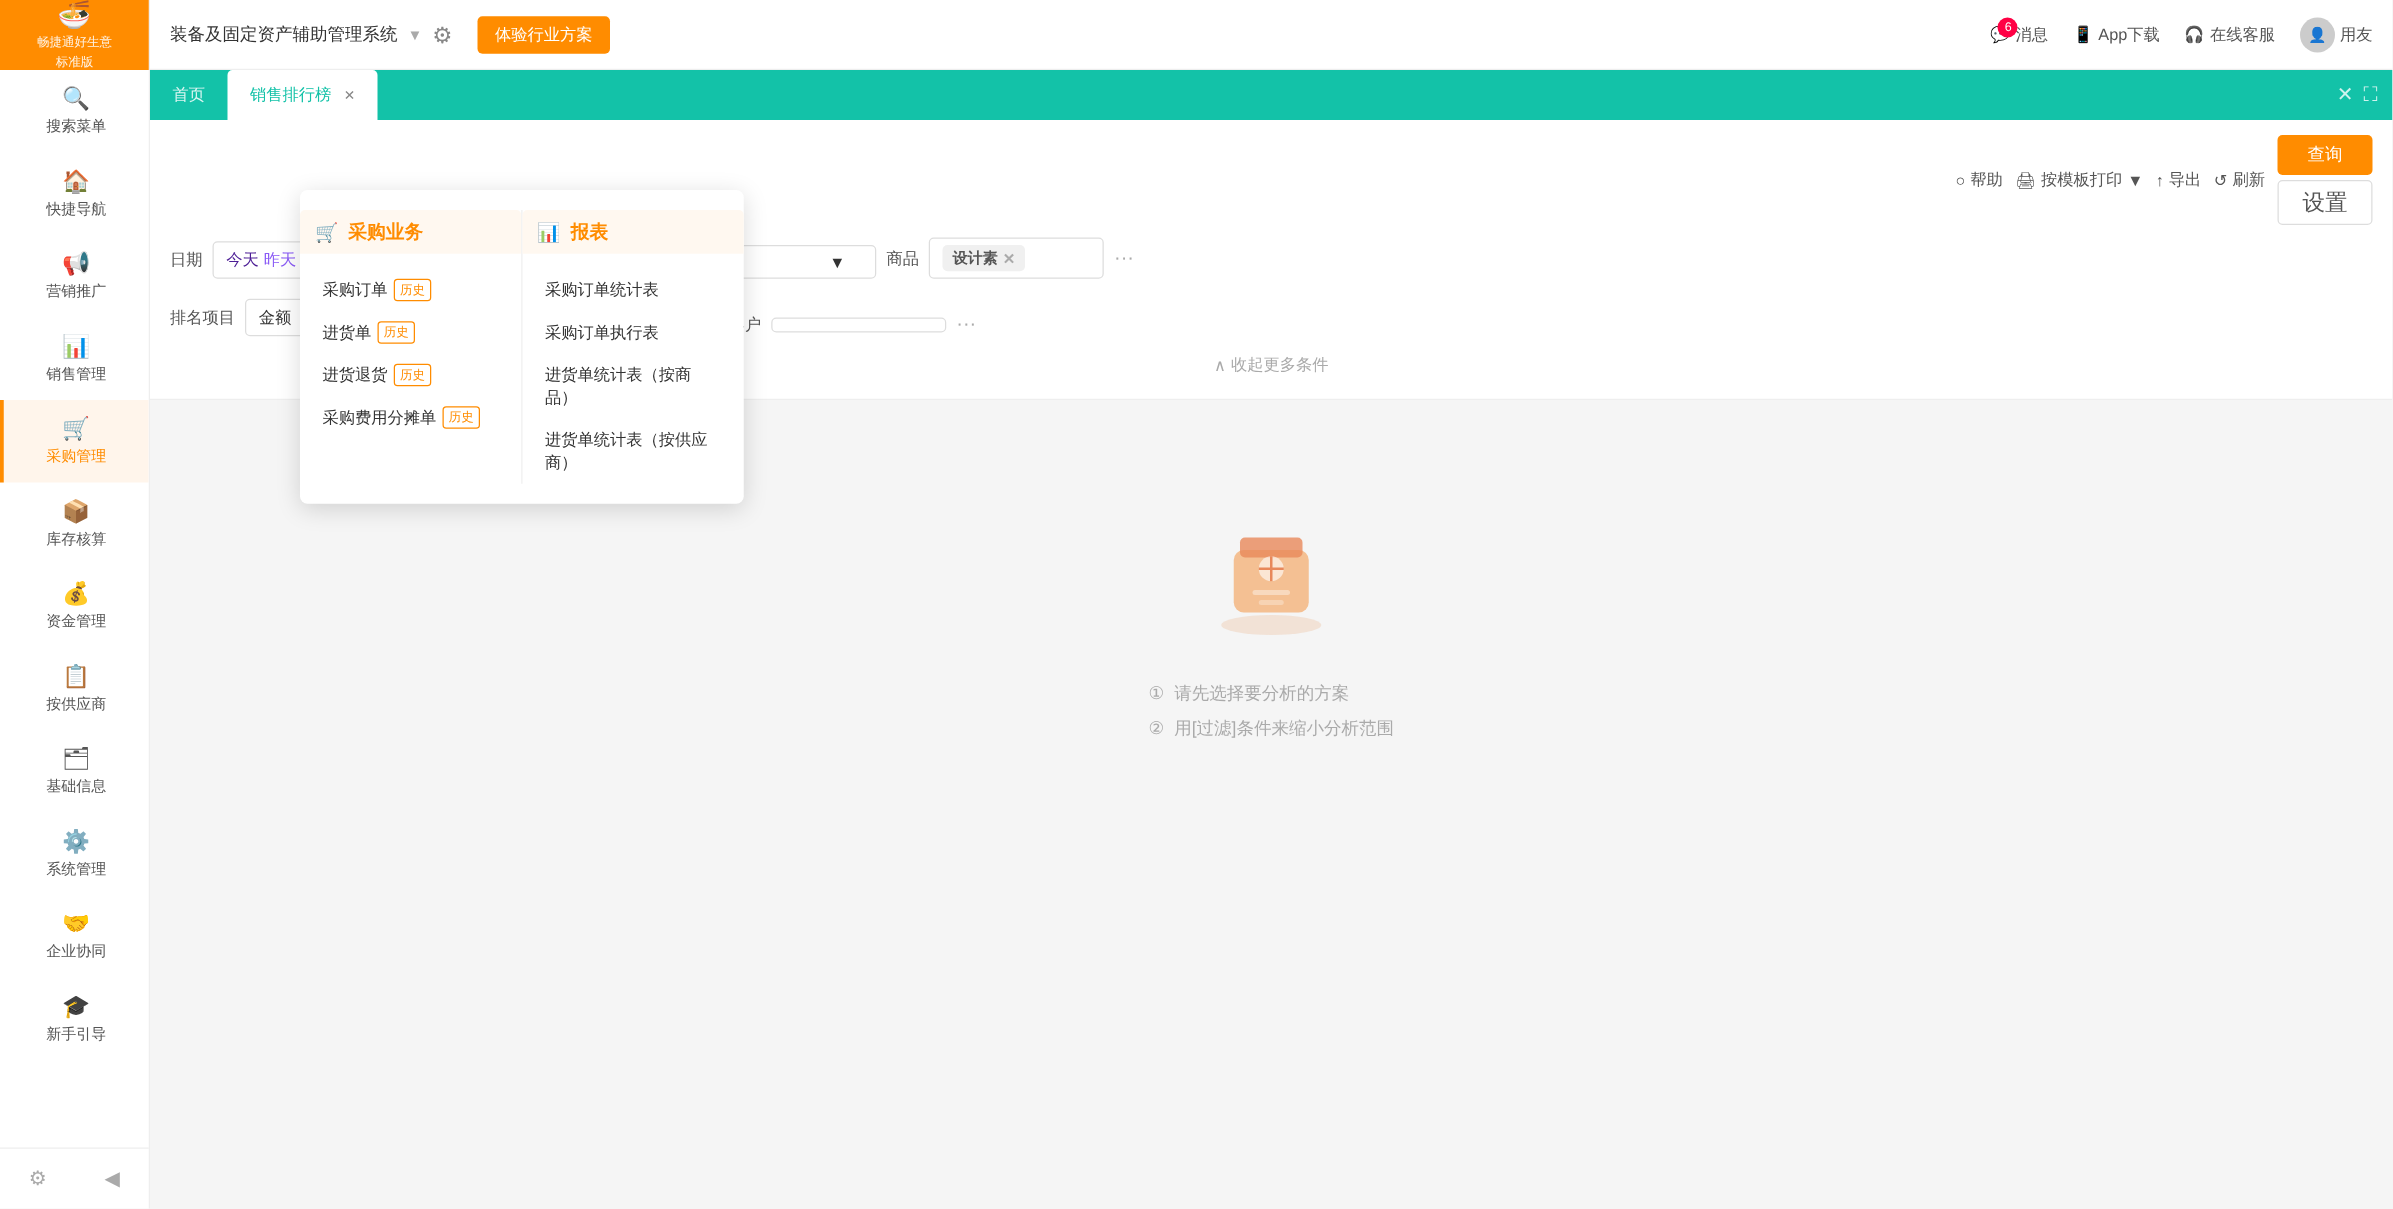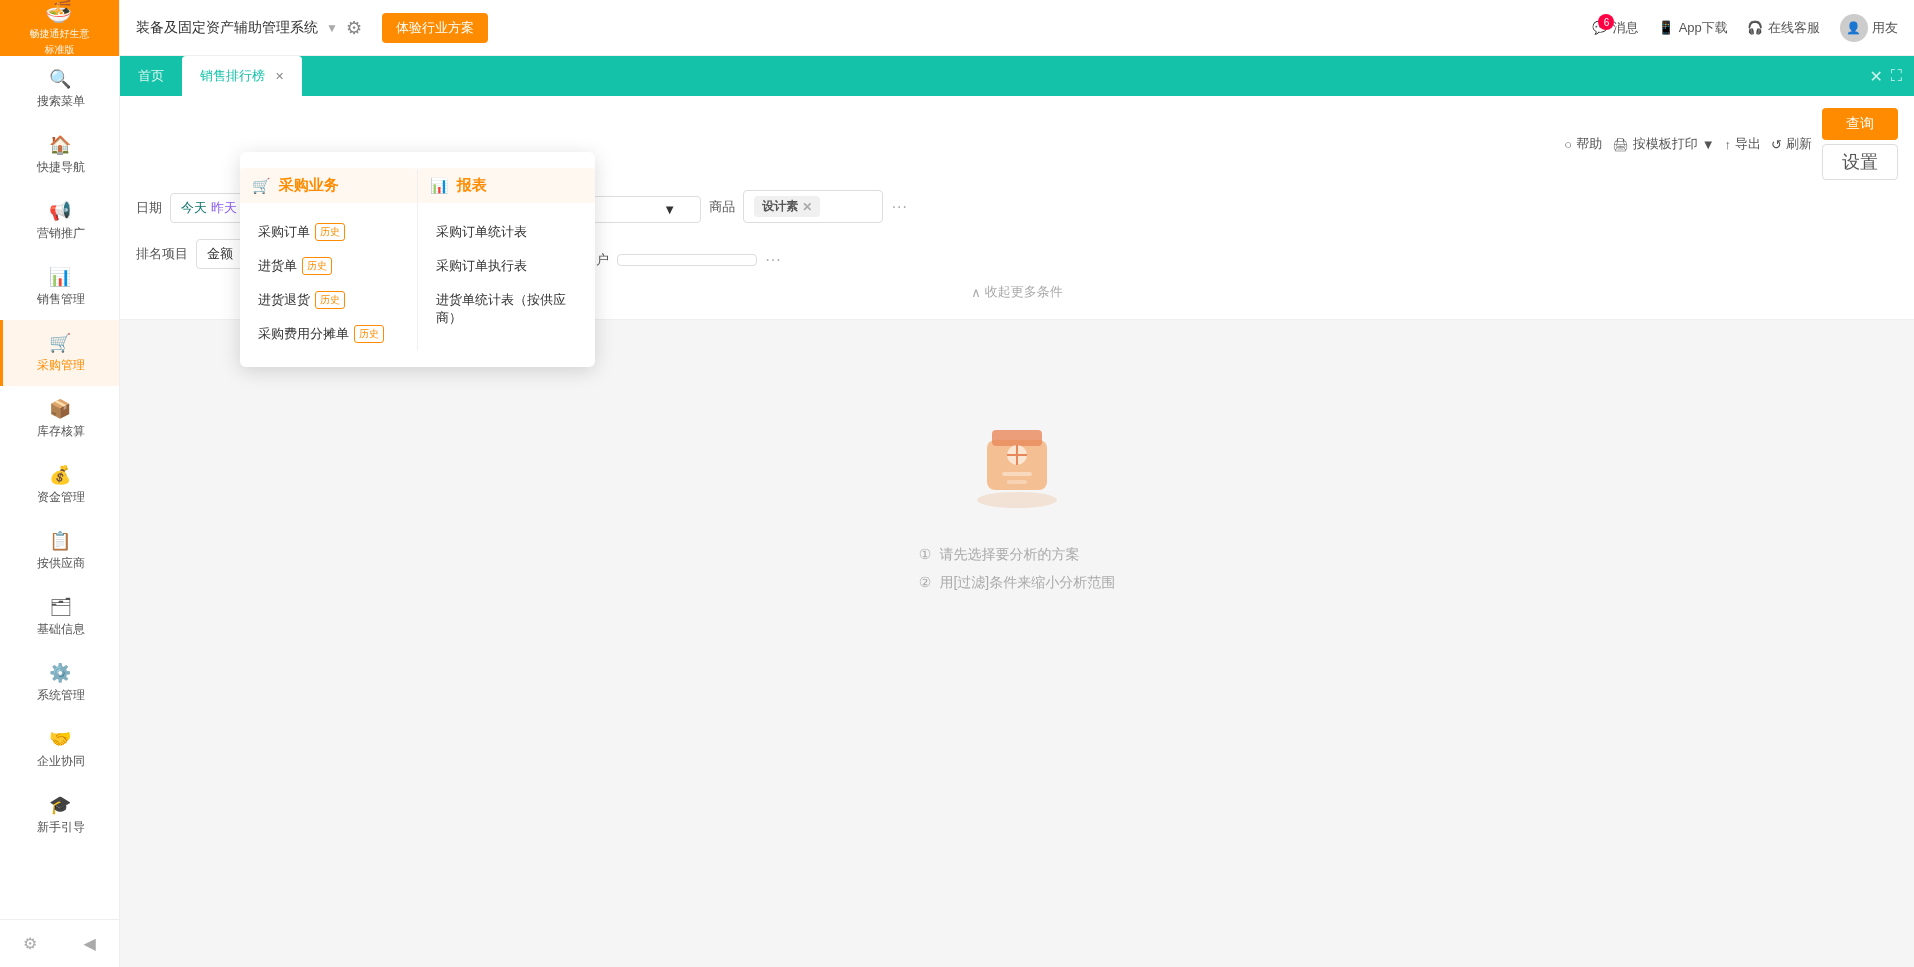--- a/index.html
+++ b/index.html
@@ -513,21 +513,21 @@
         <div class="btn-col">
           <button class="query-btn">查询</button>
           <button class="set-btn">设置</button>
         </div>
       </div>
 
       <div class="filter-full-row">
         <div class="filter-row">
           <span class="filter-label">日期</span>
           <div class="filter-input">
-            <span style="color:#0f766e">今天</span>
+            <span style="color:#4c1d95">今天</span>
             <span style="color:#8b5cf6">昨天</span>
             <span style="color:#ff8c00">7天</span>
             <span style="color:#aaa">更多</span>
             <span style="color:#aaa">自定义</span>
           </div>
           <div class="filter-input">
             <span>-12-31</span>
           </div>
         </div>
         <div class="filter-row">
@@ -630,19 +630,22 @@
           <span>📊</span>
           <span>报表</span>
         </div>
         <div class="dropdown-item">
           <span>采购订单统计表</span>
         </div>
         <div class="dropdown-item">
           <span>采购订单执行表</span>
         </div>
         <div class="dropdown-item">
+          <span>进货单统计表（按商品）</span>
+        </div>
+        <div class="dropdown-item">
           <span>进货单统计表（按供应商）</span>
         </div>
       </div>
     </div>
 
   </div>
 </div>
 
 </body></html>

